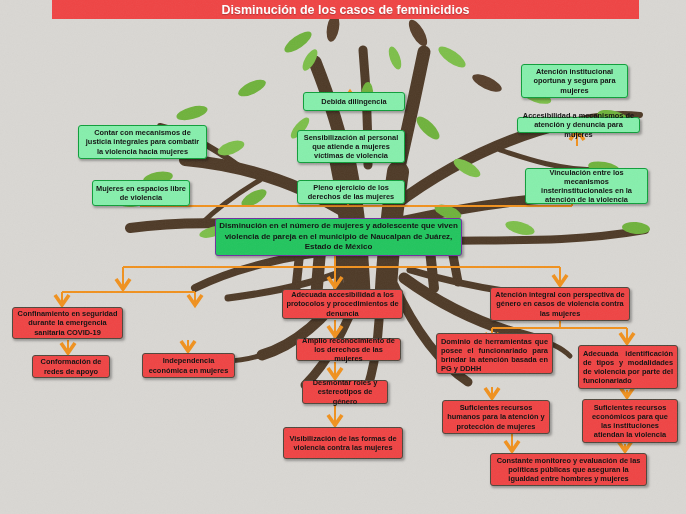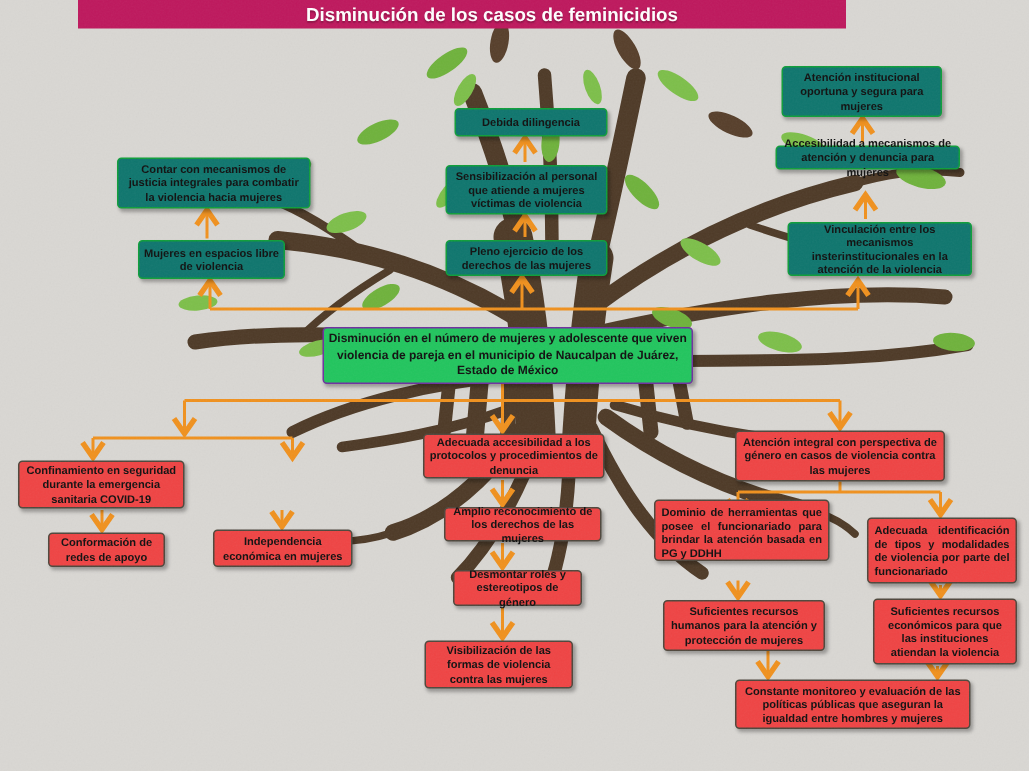--- a/index.html
+++ b/index.html
@@ -1,32 +1,31 @@
 <!DOCTYPE html>
 <html><head>
 <meta charset="utf-8">
 <style>
   html,body{margin:0;padding:0;}
   body{font-family:"Liberation Sans",sans-serif;}
   #stage{position:relative;width:686px;height:514px;background:#d9d7d3;overflow:hidden;}
   svg.layer{position:absolute;left:0;top:0;pointer-events:none;}
   .titlebar{
-    position:absolute;left:52px;top:0;width:472px;height:19px;
-    background:#be185d;color:#ffffff;font-size:12.5px;font-weight:bold;
+    position:absolute;left:52px;top:0;width:587px;height:19px;
+    background:#ef4444;color:#ffffff;font-size:12.5px;font-weight:bold;
     display:flex;align-items:center;justify-content:center;z-index:4;
     text-shadow:0 1px 1px rgba(0,0,0,.25);
-    padding-left:40px;
   }
   .node{
     position:absolute;display:flex;align-items:center;justify-content:center;
     text-align:center;font-weight:bold;color:#111;border-radius:3px;
     padding:2px 3px;box-sizing:border-box;line-height:1.22;z-index:3;
     box-shadow:1.5px 2px 2.5px rgba(0,0,0,.3);
   }
-  .green{background:#0f766e;border:1.5px solid #0f9e3a;font-size:7.4px;}
+  .green{background:#86efac;border:1.5px solid #0f9e3a;font-size:7.4px;margin-top:20px;}
   .purple{background:#22c55e;border:1.7px solid #7030a0;font-size:8px;line-height:1.35;}
   .tan{background:#ef4444;border:1.2px solid #4f473c;font-size:7.4px;}
   .tan.justify{text-align:justify;text-align-last:left;align-items:flex-start;padding:3px 4px;}
 </style>
 </head>
 <body>
 
 <div id="stage">
 
   <svg class="layer" width="686" height="514" style="z-index:1">
@@ -150,21 +149,21 @@
   <div class="node green" style="left:525px;top:148px;width:123px;height:36px">Vinculación entre los mecanismos insterinstitucionales en la atención de la violencia</div>
 
   <div class="node purple" style="left:215px;top:218px;width:247px;height:38px">Disminución en el número de mujeres y adolescente que viven violencia de pareja en el municipio de Naucalpan de Juárez, Estado de México</div>
 
   <div class="node tan" style="left:12px;top:307px;width:111px;height:32px">Confinamiento en seguridad durante la emergencia sanitaria COVID-19</div>
   <div class="node tan" style="left:32px;top:355px;width:78px;height:23px">Conformación de redes de apoyo</div>
   <div class="node tan" style="left:142px;top:353px;width:93px;height:25px">Independencia económica en mujeres</div>
   <div class="node tan" style="left:282px;top:289px;width:121px;height:30px">Adecuada accesibilidad a los protocolos y procedimientos de denuncia</div>
   <div class="node tan" style="left:296px;top:338px;width:105px;height:23px">Amplio reconocimiento de los derechos de las mujeres</div>
   <div class="node tan" style="left:302px;top:380px;width:86px;height:24px">Desmontar roles y estereotipos de género</div>
-  <div class="node tan" style="left:283px;top:427px;width:99px;height:32px">Visibilización de las formas de violencia contra las mujeres</div>
+  <div class="node tan" style="left:283px;top:427px;width:120px;height:32px">Visibilización de las formas de violencia contra las mujeres</div>
   <div class="node tan" style="left:490px;top:287px;width:140px;height:34px">Atención integral con perspectiva de género en casos de violencia contra las mujeres</div>
   <div class="node tan justify" style="left:436px;top:333px;width:117px;height:41px">Dominio de herramientas que posee el funcionariado para brindar la atención basada en PG y DDHH</div>
   <div class="node tan justify" style="left:578px;top:345px;width:100px;height:44px">Adecuada identificación de tipos y modalidades de violencia por parte del funcionariado</div>
   <div class="node tan" style="left:442px;top:400px;width:108px;height:34px">Suficientes recursos humanos para la atención y protección de mujeres</div>
   <div class="node tan" style="left:582px;top:399px;width:96px;height:44px">Suficientes recursos económicos para que las instituciones atiendan la violencia</div>
   <div class="node tan" style="left:490px;top:453px;width:157px;height:33px">Constante monitoreo y evaluación de las políticas públicas que aseguran la igualdad entre hombres y mujeres</div>
 
   <svg class="layer" width="686" height="514" style="z-index:5;opacity:.35">
     <filter id="grain">
       <feTurbulence type="fractalNoise" baseFrequency="0.9" numOctaves="2" stitchTiles="stitch"></feTurbulence>

